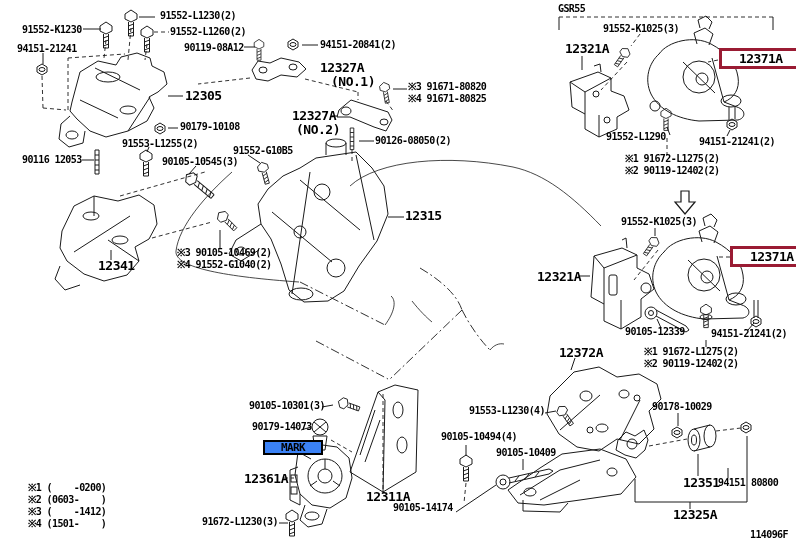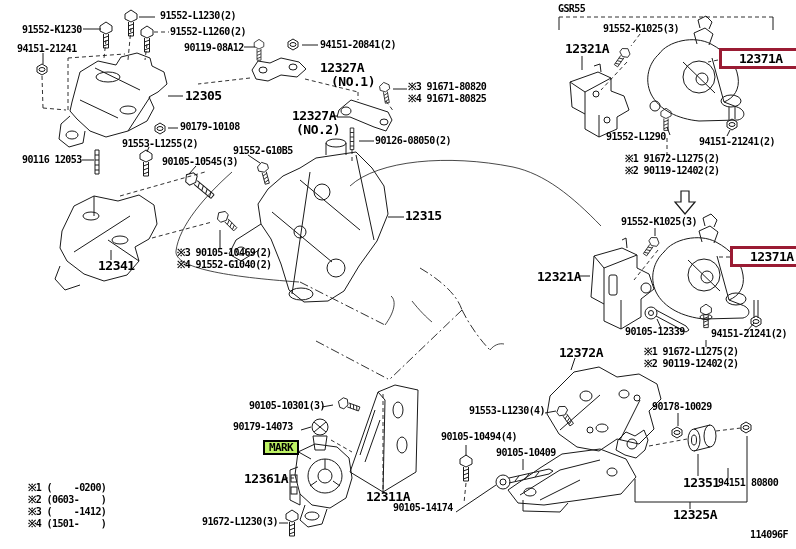--- a/index.html
+++ b/index.html
@@ -4,21 +4,21 @@
 <style>
   html,body{margin:0;padding:0;background:#fff;}
   #stage{position:relative;width:796px;height:549px;background:#fff;overflow:hidden;
          font-family:"DejaVu Sans Mono",monospace;}
   svg{position:absolute;left:0;top:0;}
   .lbl{position:absolute;font:bold 10px "DejaVu Sans Mono",monospace;letter-spacing:-0.6px;
        color:#000;white-space:pre;line-height:1;}
   .lbl-lg{font-size:13px;letter-spacing:-0.5px;}
   .sub{font-size:13px;font-weight:bold;letter-spacing:-0.5px;}
   .box-red{border:3px solid var(--hl,#9A1B33);padding:1px 17px;font-size:13px;background:#fff;z-index:3;}
-  .box-black{border:2px solid #000;padding:0 4px;font-size:11px;background:#bef264;}
+  .box-black{border:2px solid #000;padding:0 16px;font-size:11px;background:#3b82f6;}
   .legend-line{position:absolute;font:bold 10px "DejaVu Sans Mono",monospace;
        letter-spacing:-0.6px;color:#000;white-space:pre;line-height:1;}
 </style>
 </head>
 <body>
 
 <div id="stage">
 
 <svg width="796" height="549" viewBox="0 0 796 549">
   <defs>
@@ -288,21 +288,21 @@
 <div class="lbl" style="left:621px;top:217px">91552-K1025(3)</div>
 <div class="lbl lbl-lg" style="left:537px;top:270px">12321A</div>
 <div class="lbl box-red" style="left:730px;top:246px">12371A</div>
 <div class="lbl" style="left:625px;top:327px">90105-12339</div>
 <div class="lbl" style="left:711px;top:329px">94151-21241(2)</div>
 <div class="lbl" style="left:644px;top:347px">※1 91672-L1275(2)</div>
 <div class="lbl" style="left:644px;top:359px">※2 90119-12402(2)</div>
 <div class="lbl lbl-lg" style="left:559px;top:346px">12372A</div>
 
 <div class="lbl" style="left:249px;top:401px">90105-10301(3)</div>
-<div class="lbl" style="left:233px;top:422px">90179-14073</div>
+<div class="lbl" style="left:252px;top:422px">90179-14073</div>
 <div class="lbl box-black" style="left:263px;top:440px">MARK</div>
 <div class="lbl lbl-lg" style="left:244px;top:472px">12361A</div>
 <div class="lbl" style="left:202px;top:517px">91672-L1230(3)</div>
 <div class="lbl lbl-lg" style="left:366px;top:490px">12311A</div>
 <div class="lbl" style="left:393px;top:503px">90105-14174</div>
 <div class="lbl" style="left:469px;top:406px">91553-L1230(4)</div>
 <div class="lbl" style="left:441px;top:432px">90105-10494(4)</div>
 <div class="lbl" style="left:496px;top:448px">90105-10409</div>
 <div class="lbl" style="left:652px;top:402px">90178-10029</div>
 <div class="lbl lbl-lg" style="left:683px;top:476px">12351</div>

